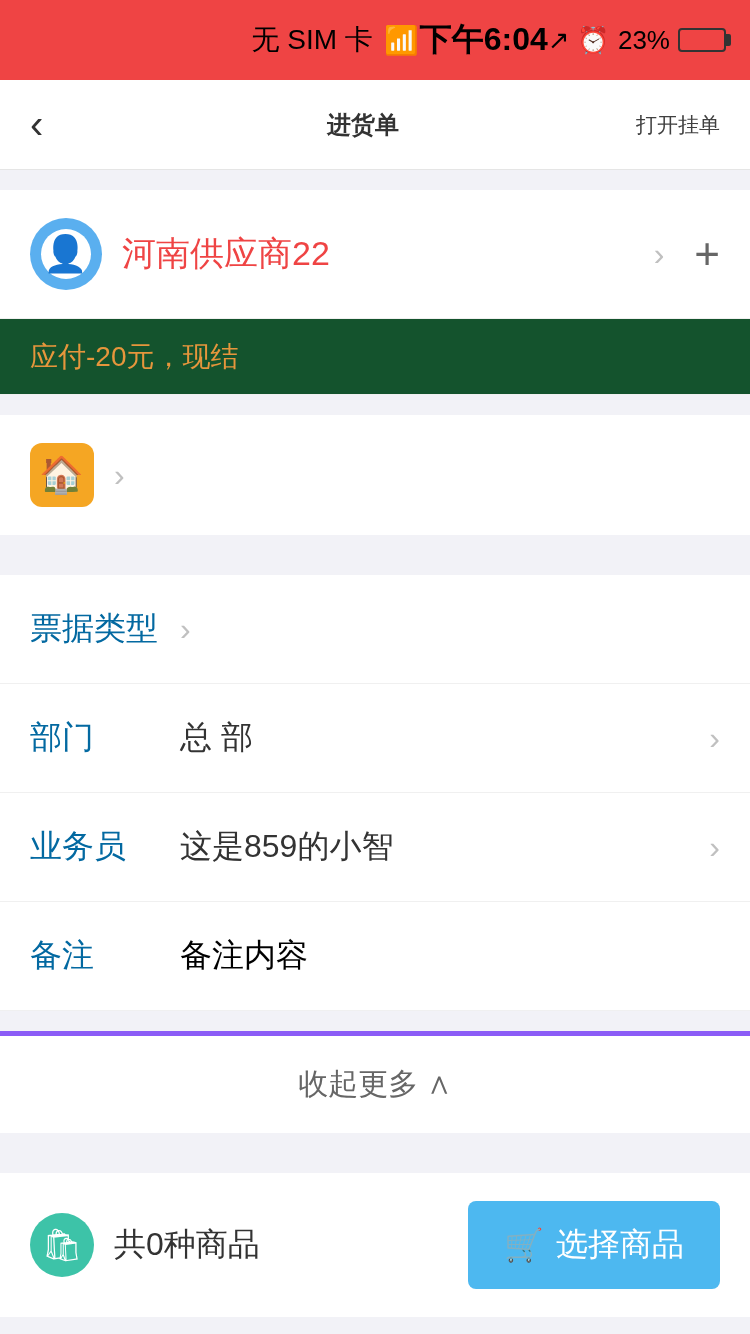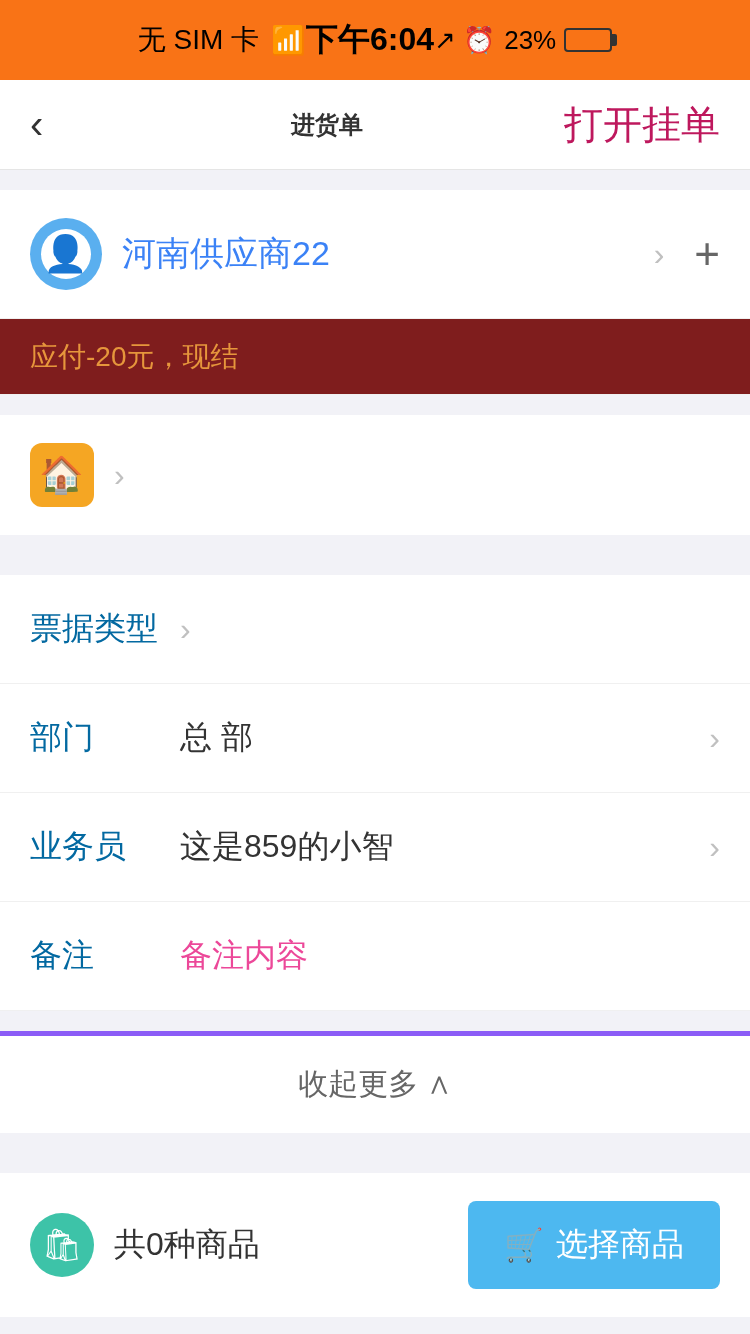--- a/index.html
+++ b/index.html
@@ -10,24 +10,24 @@
       background: #f2f2f7;
       font-family: -apple-system, 'PingFang SC', 'Helvetica Neue', sans-serif;
       font-size: 32px;
       color: #333;
     }
 
     
     .status-bar {
       width: 100%;
       height: 80px;
-      background: #f97316;
-      display: flex;
-      align-items: center;
-      justify-content: center;
+      background: #ef4444;
+      display: flex;
+      align-items: center;
+      justify-content: flex-end;
       padding: 0 24px;
       font-size: 28px;
       color: #000;
     }
     .status-left { display: flex; align-items: center; gap: 12px; }
     .status-center { font-size: 32px; font-weight: 600; }
     .status-right { display: flex; align-items: center; gap: 8px; font-size: 26px; }
     .battery-icon {
       width: 48px; height: 24px;
       border: 2px solid #333;
@@ -67,22 +67,22 @@
       color: #333;
       cursor: pointer;
       width: 60px;
     }
     .nav-title {
       font-size: 24px;
       font-weight: 600;
       color: #333;
     }
     .nav-action {
-      font-size: 39px;
-      color: #be185d;
+      font-size: 21px;
+      color: #404040;
       cursor: pointer;
     }
 
     
     .section-divider {
       height: 20px;
       background: #f2f2f7;
     }
 
     
@@ -119,41 +119,41 @@
       align-items: center;
       justify-content: center;
     }
     .person-icon {
       font-size: 36px;
       color: #5aafef;
     }
     .supplier-name {
       flex: 1;
       font-size: 34px;
-      color: #3b82f6;
+      color: #ef4444;
     }
     .supplier-actions {
       display: flex;
       align-items: center;
       gap: 30px;
     }
     .chevron-right {
       color: #c0c0c0;
       font-size: 32px;
     }
     .plus-btn {
       color: #666;
       font-size: 44px;
       font-weight: 300;
       line-height: 1;
     }
 
     
     .info-banner {
-      background: #7f1d1d;
+      background: #14532d;
       padding: 18px 30px;
       border-bottom: 1px solid #f0f0f0;
     }
     .info-banner-text {
       color: #e6963c;
       font-size: 28px;
     }
 
     
     .warehouse-row {
@@ -202,21 +202,21 @@
       flex-shrink: 0;
     }
     .form-value {
       flex: 1;
       font-size: 32px;
       color: #333;
     }
     .form-placeholder {
       flex: 1;
       font-size: 32px;
-      color: #ec4899;
+      color: #000000;
     }
 
     
     .collapse-row {
       background: #fff;
       display: flex;
       align-items: center;
       justify-content: center;
       padding: 28px 30px;
       border-top: 5px solid #8b5cf6;

